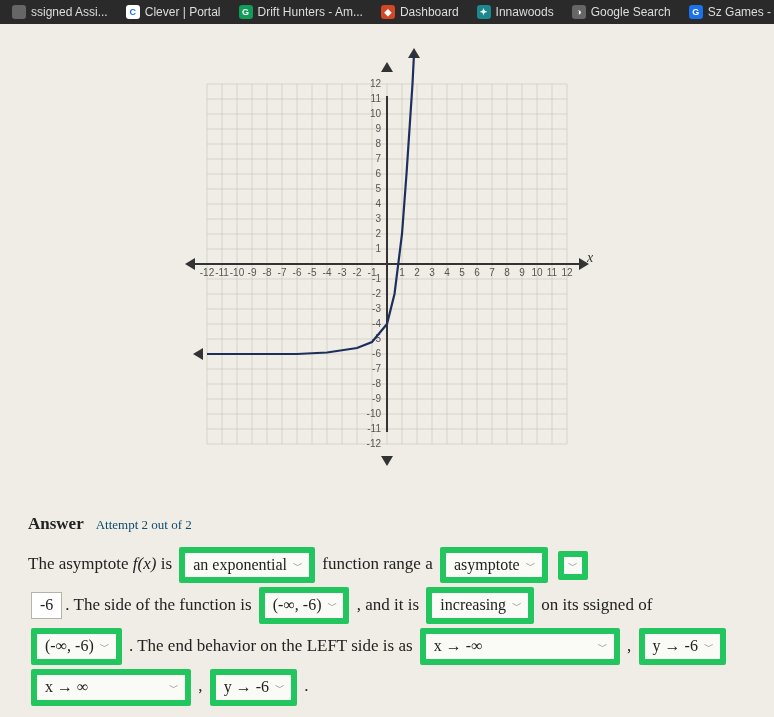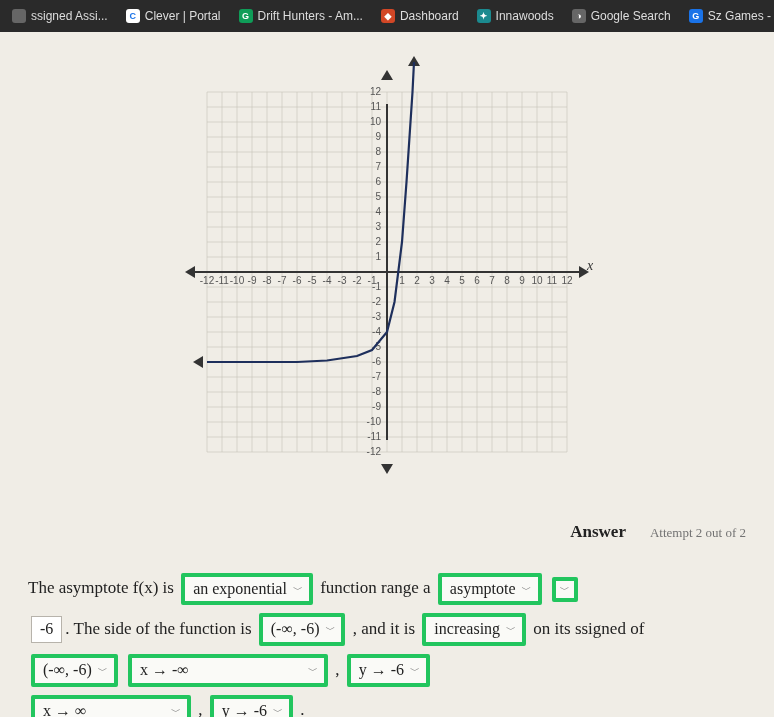--- a/index.html
+++ b/index.html
@@ -5,21 +5,21 @@
   * { box-sizing: border-box; margin: 0; padding: 0; }
   body {
     font-family: Georgia, 'Times New Roman', serif;
     background: #f0ede6;
     width: 774px;
     height: 717px;
     overflow: hidden;
   }
   .bookmarks-bar {
     background: #2a2a2a;
-    height: 32px;
+    height: 24px;
     display: flex;
     align-items: center;
     padding: 0 4px;
     gap: 2px;
     font-family: -apple-system, Arial, sans-serif;
     font-size: 12px;
     color: #ddd;
     white-space: nowrap;
     overflow: hidden;
   }
@@ -71,47 +71,46 @@
   }
   .curve { stroke: #1e2f5c; stroke-width: 2.2; fill: none; }
   .axis-label { font-family: 'Times New Roman', serif; font-size: 14px; fill:#333; font-style: italic; }
 
   .answer-section {
     margin-top: 18px;
   }
   .answer-header {
     display: flex;
     align-items: baseline;
-    gap: 24px;
-    margin-bottom: 26px;
-    justify-content: flex-end;
+    gap: 12px;
+    margin-bottom: 10px;
   }
   .answer-title {
     font-family: Georgia, serif;
     font-size: 17px;
     font-weight: bold;
     color: #222;
   }
   .attempt {
     font-family: Georgia, serif;
     font-size: 13px;
-    color: #737373;
+    color: #0c4a6e;
   }
 
   .answer-body {
     font-family: Georgia, 'Times New Roman', serif;
     font-size: 17px;
     color: #222;
     line-height: 2.4;
   }
-  .answer-body .fx { }
+  .answer-body .fx { font-style: italic; }
   .dd {
     display: inline-flex;
     align-items: center;
-    border: 4px solid #22c55e;
+    border: 6px solid #22c55e;
     background: #fafaf7;
     padding: 2px 6px 2px 8px;
     border-radius: 2px;
     margin: 0 3px;
     font-size: 16px;
     cursor: pointer;
     gap: 6px;
     vertical-align: middle;
     line-height: 1.3;
   }
@@ -316,21 +315,21 @@
       <span> , and it is </span>
       <span class="dd">
         <span>increasing</span>
         <span class="chev">﹀</span>
       </span>
       <span> on its ssigned of</span>
       <br>
       <span class="dd">
         <span>(-∞, -6)</span>
         <span class="chev">﹀</span>
-      </span>
+      </span><span> . The end behavior on the LEFT side is as </span>
       <span class="dd" style="min-width:200px; justify-content:space-between;">
         <span>x → -∞</span>
         <span class="chev">﹀</span>
       </span><span> , </span>
       <span class="dd">
         <span>y → -6</span>
         <span class="chev">﹀</span>
       </span>
       <br>
       <span class="dd" style="min-width:160px; justify-content:space-between;">

